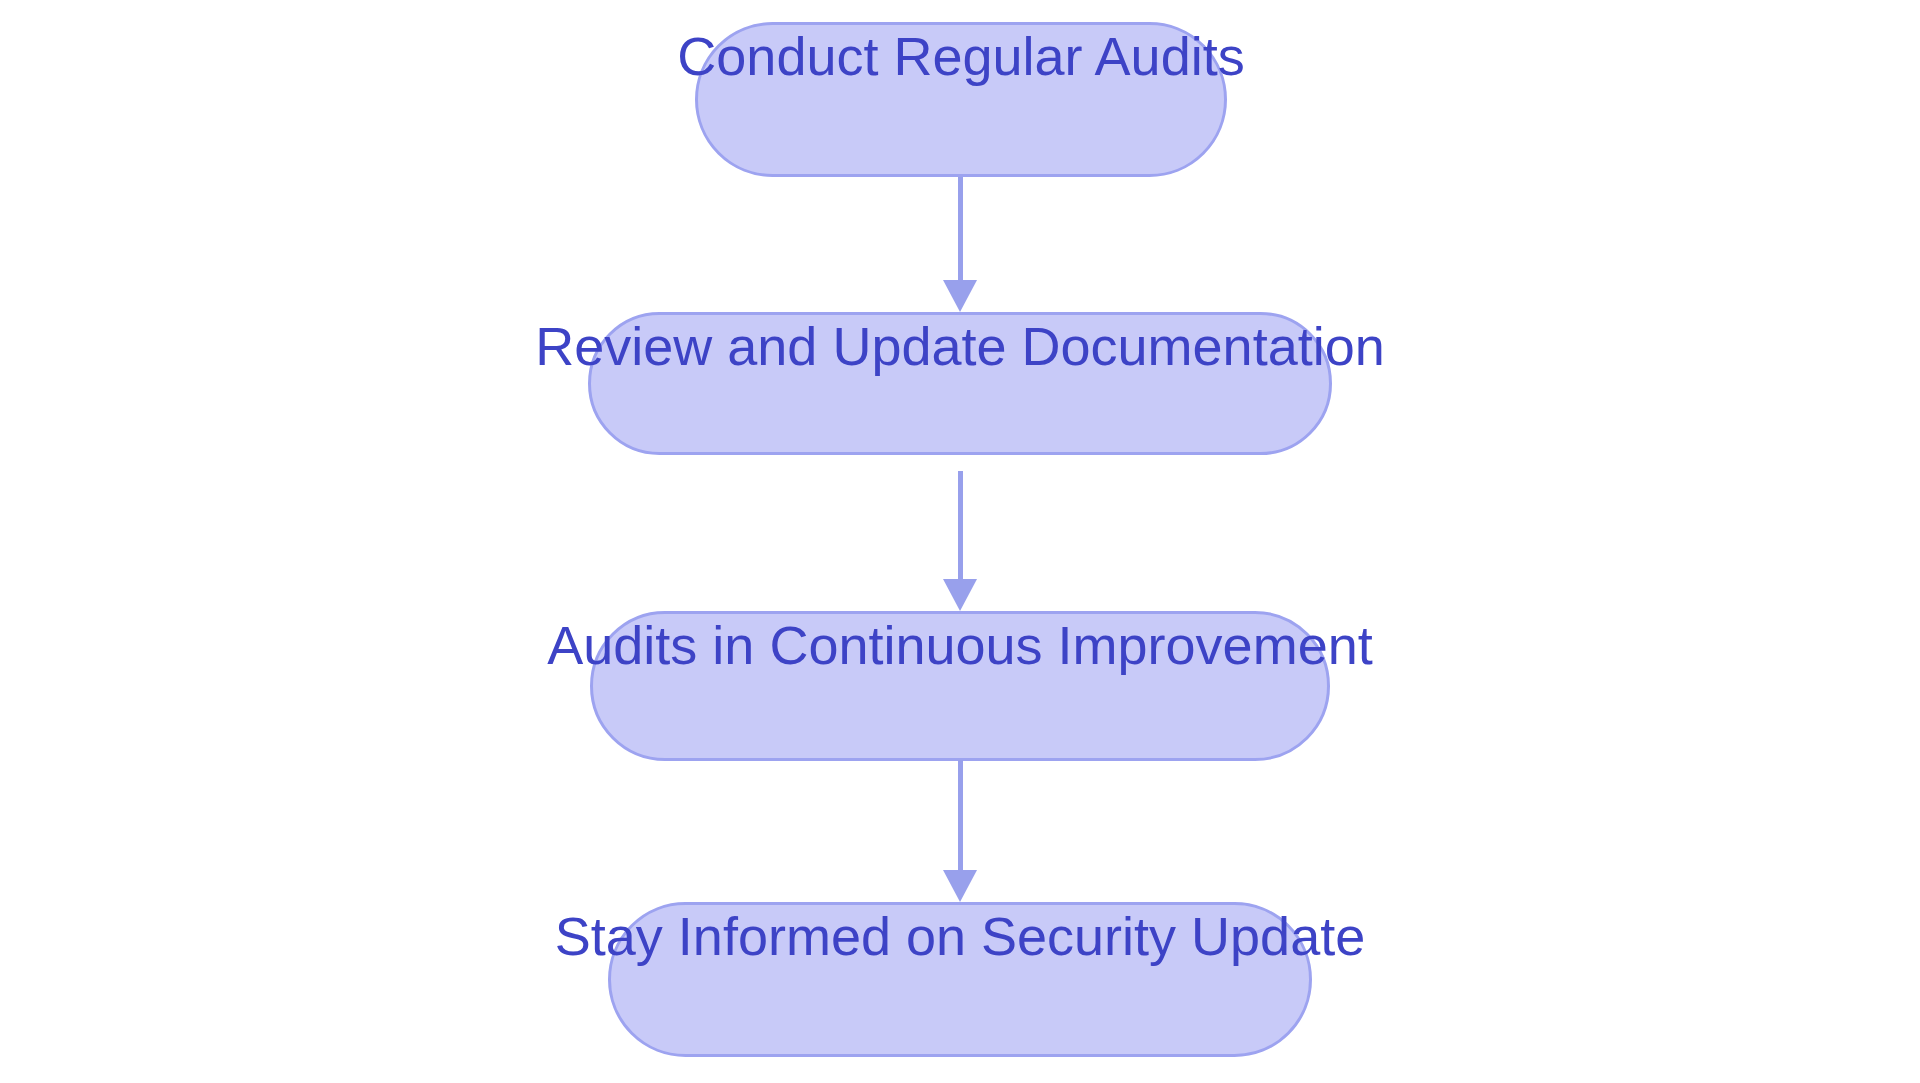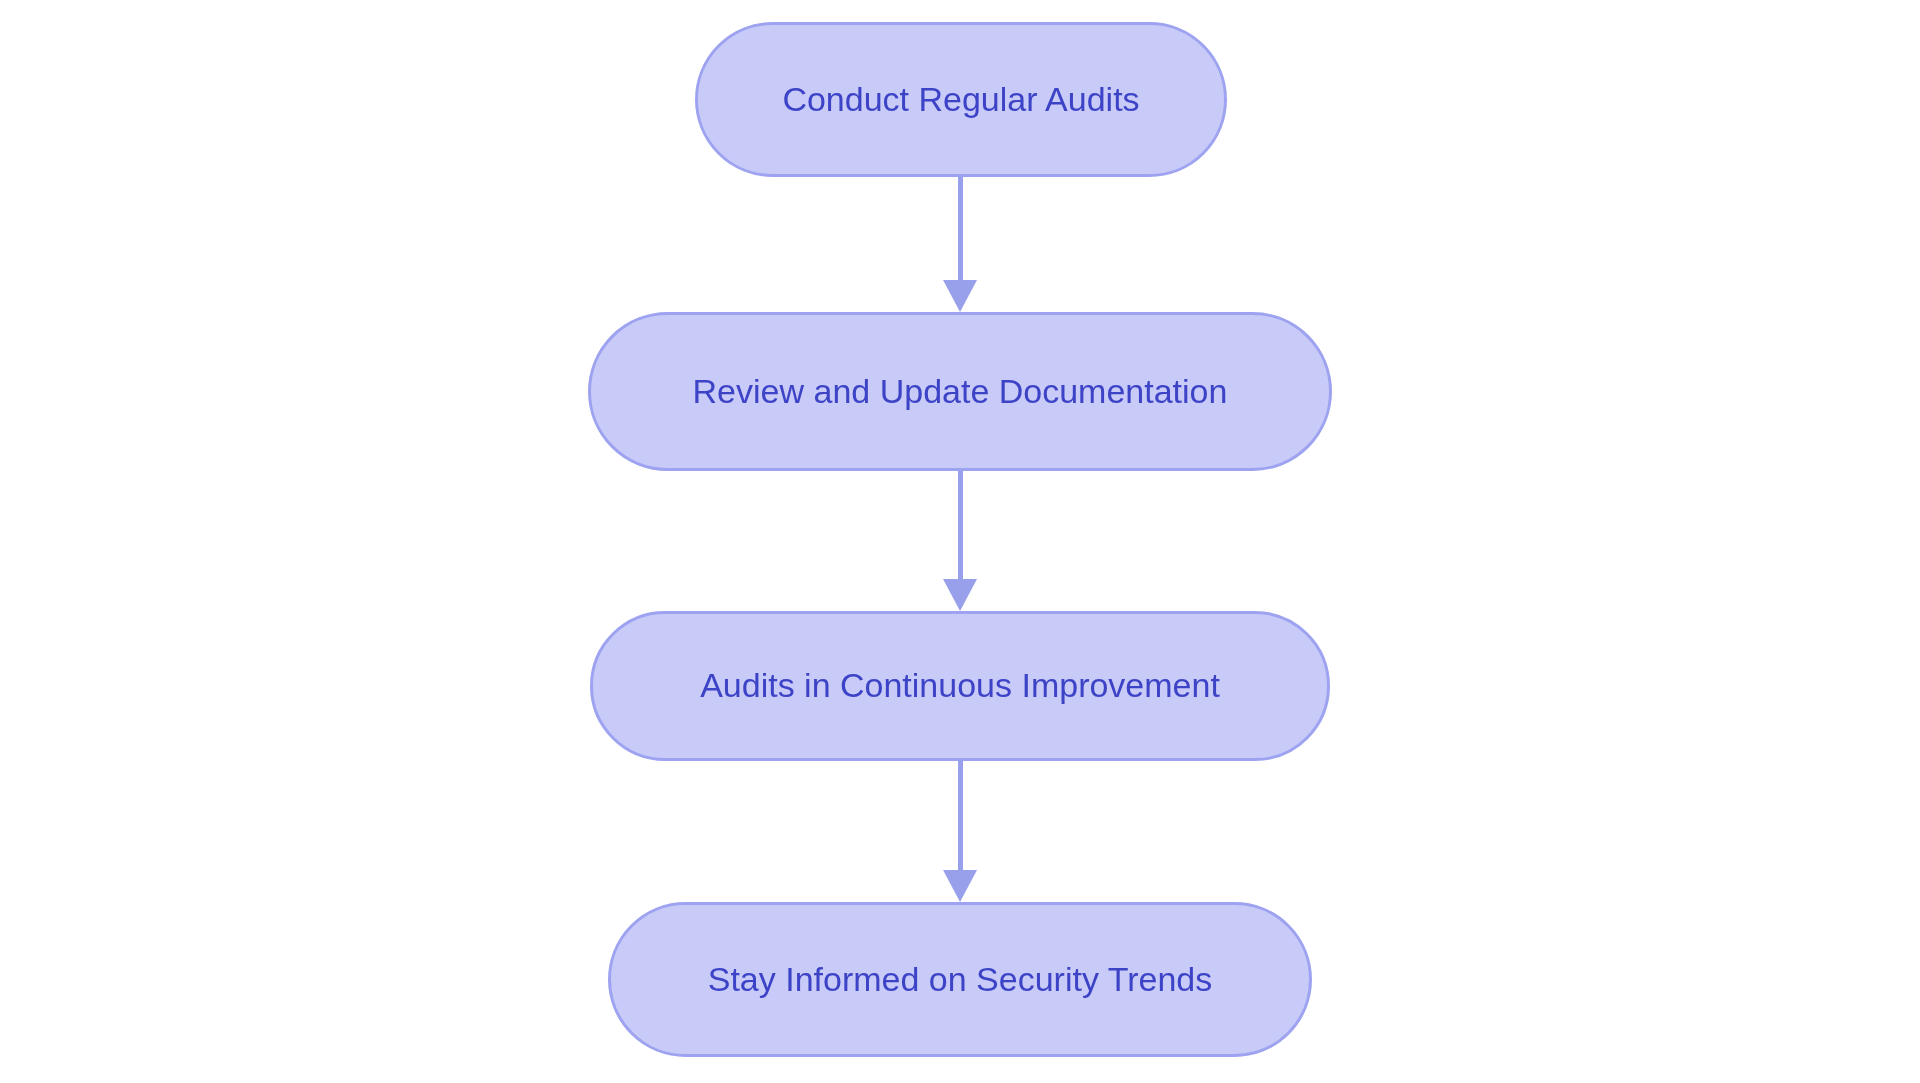--- a/index.html
+++ b/index.html
@@ -18,33 +18,33 @@
   .canvas {
     position: relative;
     width: 1920px;
     height: 1083px;
     background: var(--color-background);
     overflow: hidden;
   }
   .flow-node {
     position: absolute;
     display: flex;
-    align-items: center;
+    align-items: flex-start;
     justify-content: center;
     background: var(--color-node-fill);
     border: 3px solid var(--color-node-border);
     border-radius: 80px;
     color: var(--color-node-text);
-    font-size: 34px;
+    font-size: 54px;
     line-height: 1.15;
     text-align: center;
     white-space: nowrap;
   }
   .node-1 { left: 695px; top: 22px;  width: 532px; height: 155px; }
-  .node-2 { left: 588px; top: 312px; width: 744px; height: 159px; }
+  .node-2 { left: 588px; top: 312px; width: 744px; height: 143px; }
   .node-3 { left: 590px; top: 611px; width: 740px; height: 150px; }
   .node-4 { left: 608px; top: 902px; width: 704px; height: 155px; }
 
   .flow-arrow {
     position: absolute;
     left: 943px;          
     width: 34px;
   }
   .arrow-1 { top: 177px; height: 135px; }
   .arrow-2 { top: 471px; height: 140px; }
@@ -95,16 +95,16 @@
   <div class="flow-node node-3">
     <span>Audits in Continuous Improvement</span>
   </div>
 
   <div class="flow-arrow arrow-3">
     <div class="shaft"></div>
     <div class="head"></div>
   </div>
 
   <div class="flow-node node-4">
-    <span>Stay Informed on Security Trends</span>
+    <span>Stay Informed on Security Update</span>
   </div>
 
 </div>
 
 </body></html>

